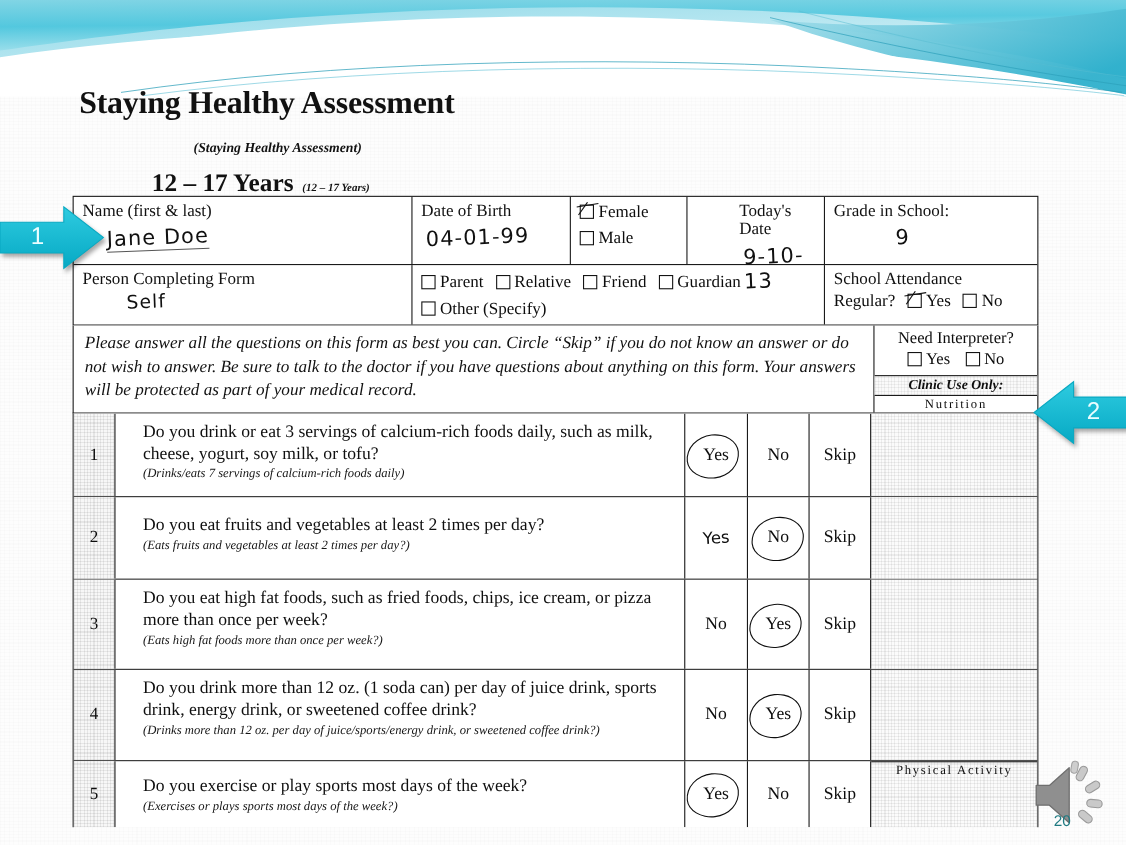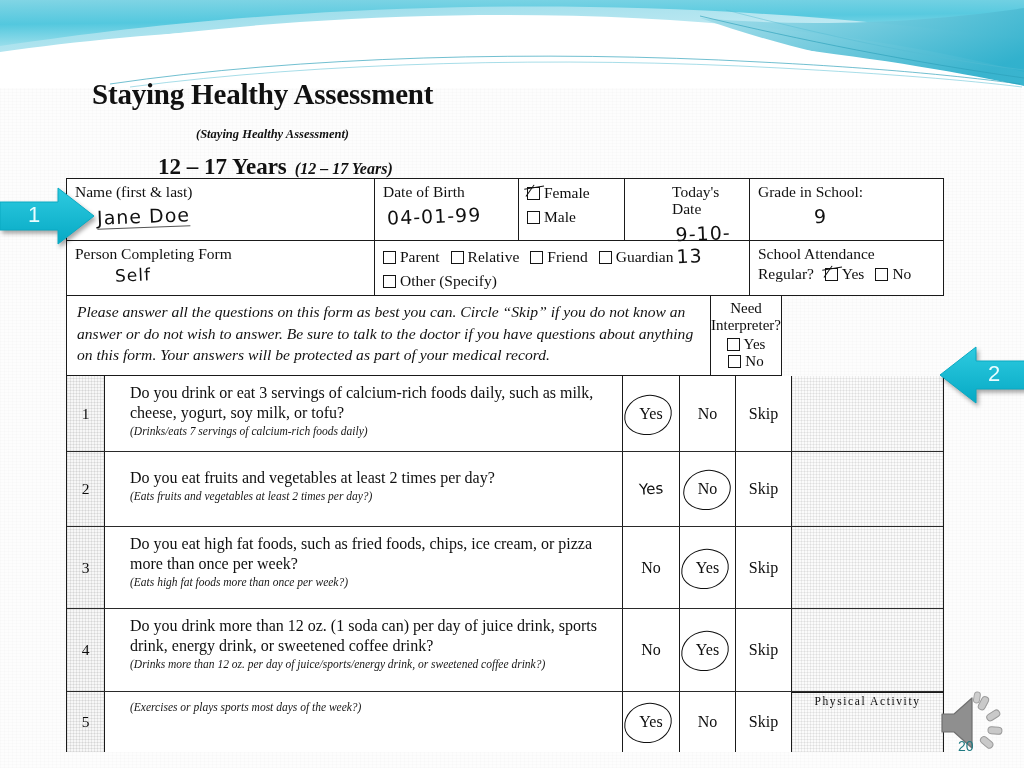--- a/index.html
+++ b/index.html
@@ -16,33 +16,33 @@
   
   .scan{
     position:absolute;left:0;top:64px;width:1024px;height:704px;
     background:
       repeating-linear-gradient(0deg, rgba(0,0,0,.012) 0 1px, rgba(0,0,0,0) 1px 3px),
       repeating-linear-gradient(90deg, rgba(0,0,0,.012) 0 1px, rgba(0,0,0,0) 1px 4px),
       #fdfdfd;
   }
 
   
-  .title-block{position:absolute;left:92px;top:78px;width:620px;}
+  .title-block{position:absolute;left:72px;top:78px;width:620px;}
   .doc-title{
     font-family:"Liberation Serif", serif;
     font-weight:bold;font-size:29px;line-height:32px;color:#111;
     letter-spacing:-0.2px;
   }
   .doc-title-sub{
     font-weight:bold;font-style:italic;font-size:12.5px;color:#111;
     margin-left:104px;margin-top:17px;
   }
   .age-line{margin-top:12px;margin-left:66px;white-space:nowrap;}
   .age-main{font-weight:bold;font-size:23px;color:#111;}
-  .age-sub{font-weight:bold;font-style:italic;font-size:16px;color:#111;margin-left:8px;}
+  .age-sub{font-weight:bold;font-style:italic;font-size:10px;color:#111;margin-left:8px;}
 
   
   .sheet{position:absolute;color:#0d0d0d;}
 
   
   .hdr{
     left:66px;top:178px;width:878px;height:118px;
     border:1.6px solid #1a1a1a;
     box-sizing:border-box;
     display:flex;flex-direction:column;
@@ -86,21 +86,21 @@
   .chk.marked::before{
     content:"";position:absolute;left:1px;top:-2px;width:11px;height:14px;
     border-left:1.5px solid #111;
     transform:rotate(25deg) skewX(-10deg);
   }
   .chkline{font-size:15.5px;line-height:24px;white-space:nowrap;}
   .chkline .opt{margin-right:11px;display:inline-block;}
 
   
   .mid{
-    left:66px;top:296px;width:716px;height:80px;
+    left:66px;top:296px;width:878px;height:80px;
     display:flex;box-sizing:border-box;
     border-left:1.6px solid #1a1a1a;border-right:1.6px solid #1a1a1a;
     border-bottom:1.6px solid #1a1a1a;
     background:#fff;
   }
   .instr{
     width:728px;box-sizing:border-box;padding:5px 10px 0 10px;
     font-style:italic;font-size:15.6px;line-height:21.5px;color:#111;
     border-right:1.4px solid #1a1a1a;
   }
@@ -392,20 +392,21 @@
       </div>
     <div class="qans">
         <span>Skip</span>
       </div>
     <div class="qclinic"></div>
   </div>
 
   <div class="qrow" style="height:60px;border-bottom:none;">
     <div class="qnum">5</div>
     <div class="qtext">
+      <div class="qmain" style="margin-top:6px;">Do you exercise or play sports most days of the week?</div>
       <div class="qpar">(Exercises or plays sports most days of the week?)</div>
     </div>
     <div class="qans first">
         <span class="circled">Yes</span>
       </div>
     <div class="qans">
         <span>No</span>
       </div>
     <div class="qans">
         <span>Skip</span>

